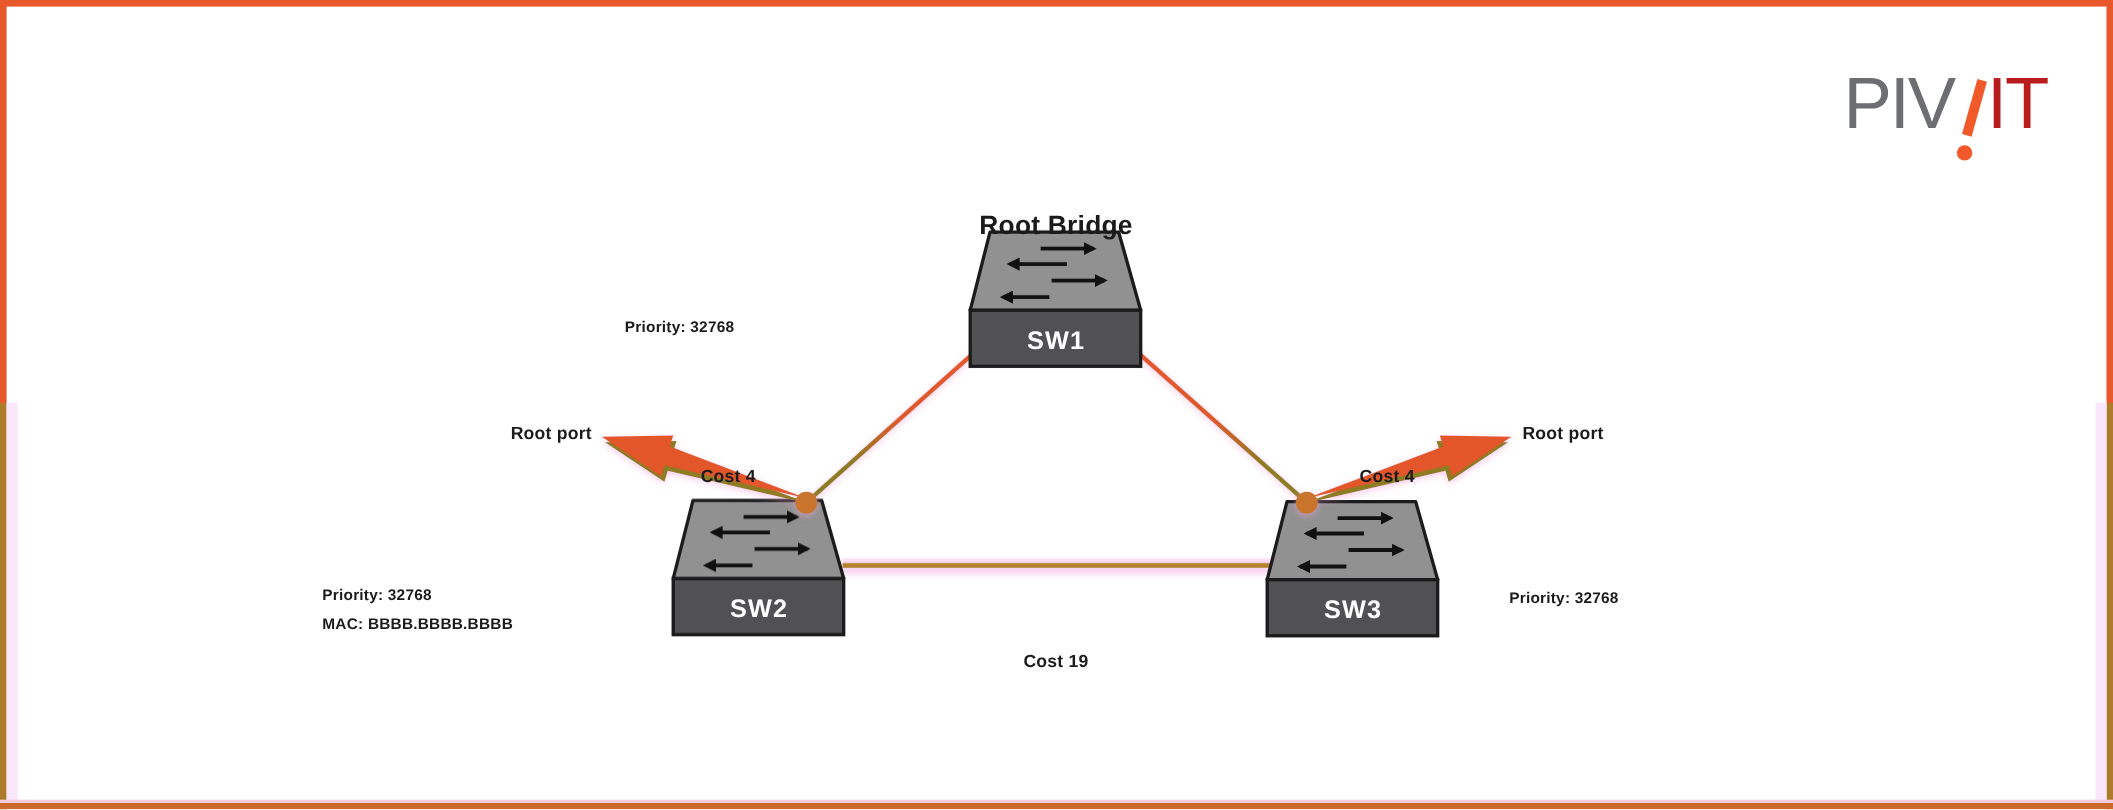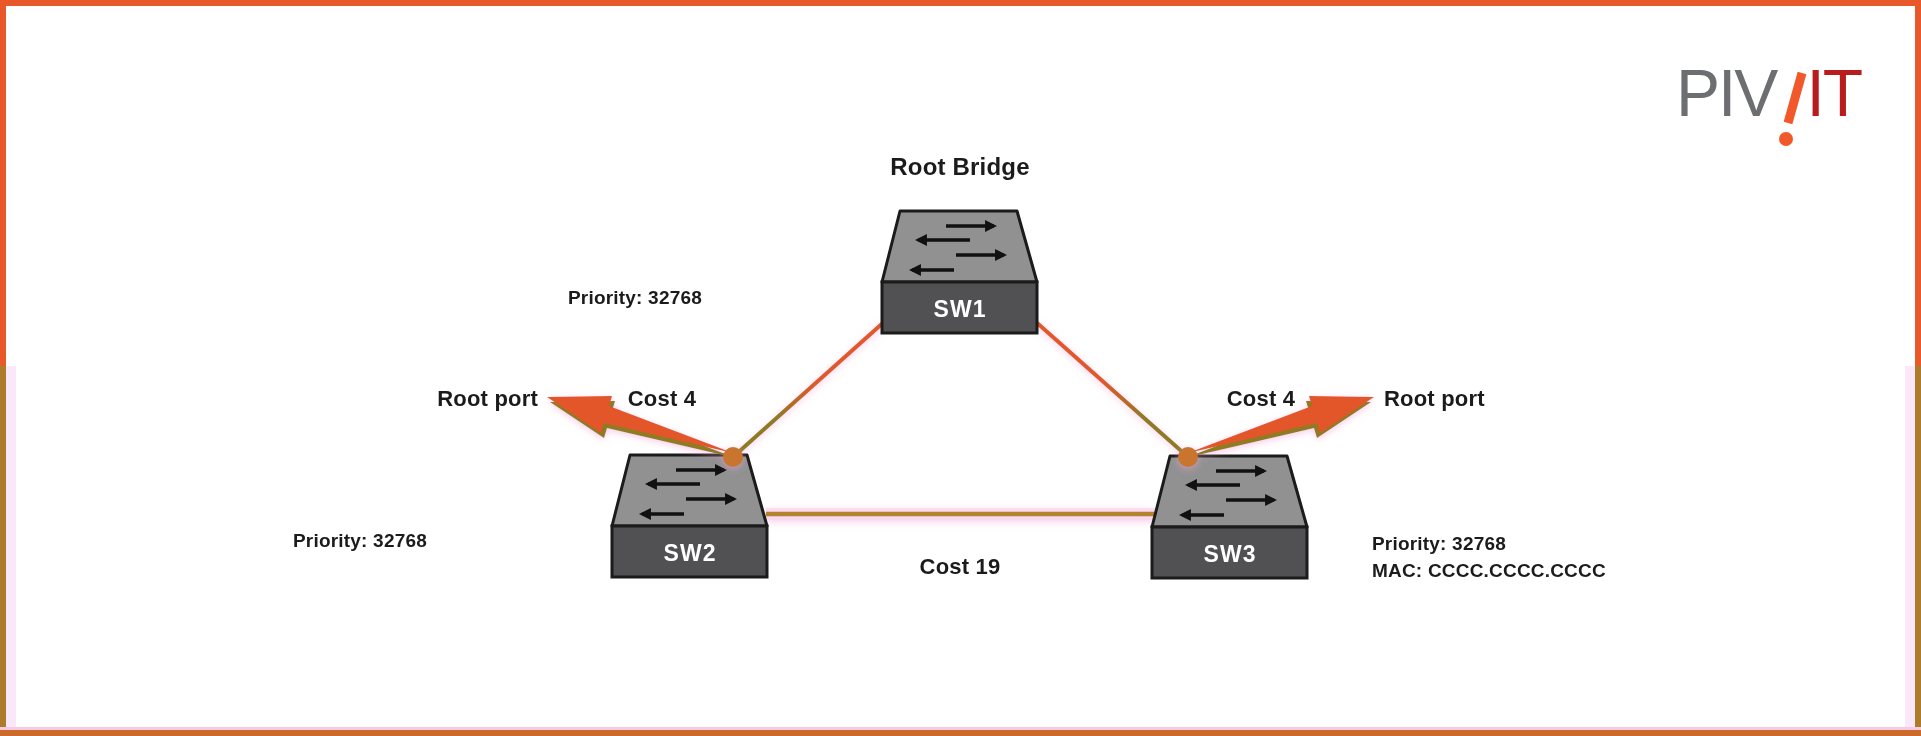--- a/index.html
+++ b/index.html
@@ -14,23 +14,23 @@
     background:linear-gradient(to bottom,#E8582B 0,#E8582B 366px,#AC7C2B 366px,#AC7C2B 100%);}
   .frame-right{position:absolute;right:0;top:0;width:6px;height:100%;
     background:linear-gradient(to bottom,#E8582B 0,#E8582B 366px,#AC7C2B 366px,#AC7C2B 100%);}
   .pink-strip-left{position:absolute;left:6px;top:366px;width:10px;height:364px;background:#FAE7FA;}
   .pink-strip-right{position:absolute;right:6px;top:366px;width:10px;height:364px;background:#FAE7FA;}
   .pink-strip-bottom{position:absolute;left:0;bottom:6px;width:100%;height:3px;background:#F6CBE0;}
 
   
   .label{position:absolute;font-weight:bold;color:#1B1B1B;white-space:nowrap;letter-spacing:.2px;}
   .title{font-size:24px;}
-  .tag{font-size:22px;}
-  .info{font-size:19px;line-height:27px;}
-  .center{text-align:center;}
+  .tag{font-size:16px;}
+  .info{font-size:14px;line-height:27px;}
+  .center{text-align:center;margin-top:39px;}
   .right{text-align:right;}
 
   #root-bridge{left:820px;top:153px;width:280px;}
   #sw1-info{left:568px;top:284px;}
   #sw2-info{left:293px;top:527px;}
   #sw3-info{left:1372px;top:530px;}
   #rootport-left{left:420px;top:386px;width:118px;}
   #cost-sw1sw2{left:615px;top:386px;width:94px;}
   #cost-sw1sw3{left:1214px;top:386px;width:94px;}
   #rootport-right{left:1384px;top:386px;}
@@ -118,25 +118,25 @@
   </svg>
 
   <div id="root-bridge" class="label title center">Root Bridge</div>
 
   <div id="sw1-info" class="label info">
     <div>Priority: 32768</div>
   </div>
 
   <div id="sw2-info" class="label info">
     <div>Priority: 32768</div>
+    <div>MAC: BBBB.BBBB.BBBB</div>
   </div>
 
   <div id="sw3-info" class="label info">
     <div>Priority: 32768</div>
-    <div>MAC: CCCC.CCCC.CCCC</div>
   </div>
 
   <div id="rootport-left" class="label tag right">Root port</div>
   <div id="cost-sw1sw2" class="label tag center">Cost 4</div>
   <div id="cost-sw1sw3" class="label tag center">Cost 4</div>
   <div id="rootport-right" class="label tag">Root port</div>
   <div id="cost-sw2sw3" class="label tag center">Cost 19</div>
 
   <div class="logo">
     <span class="logo-gray">PIV</span>

